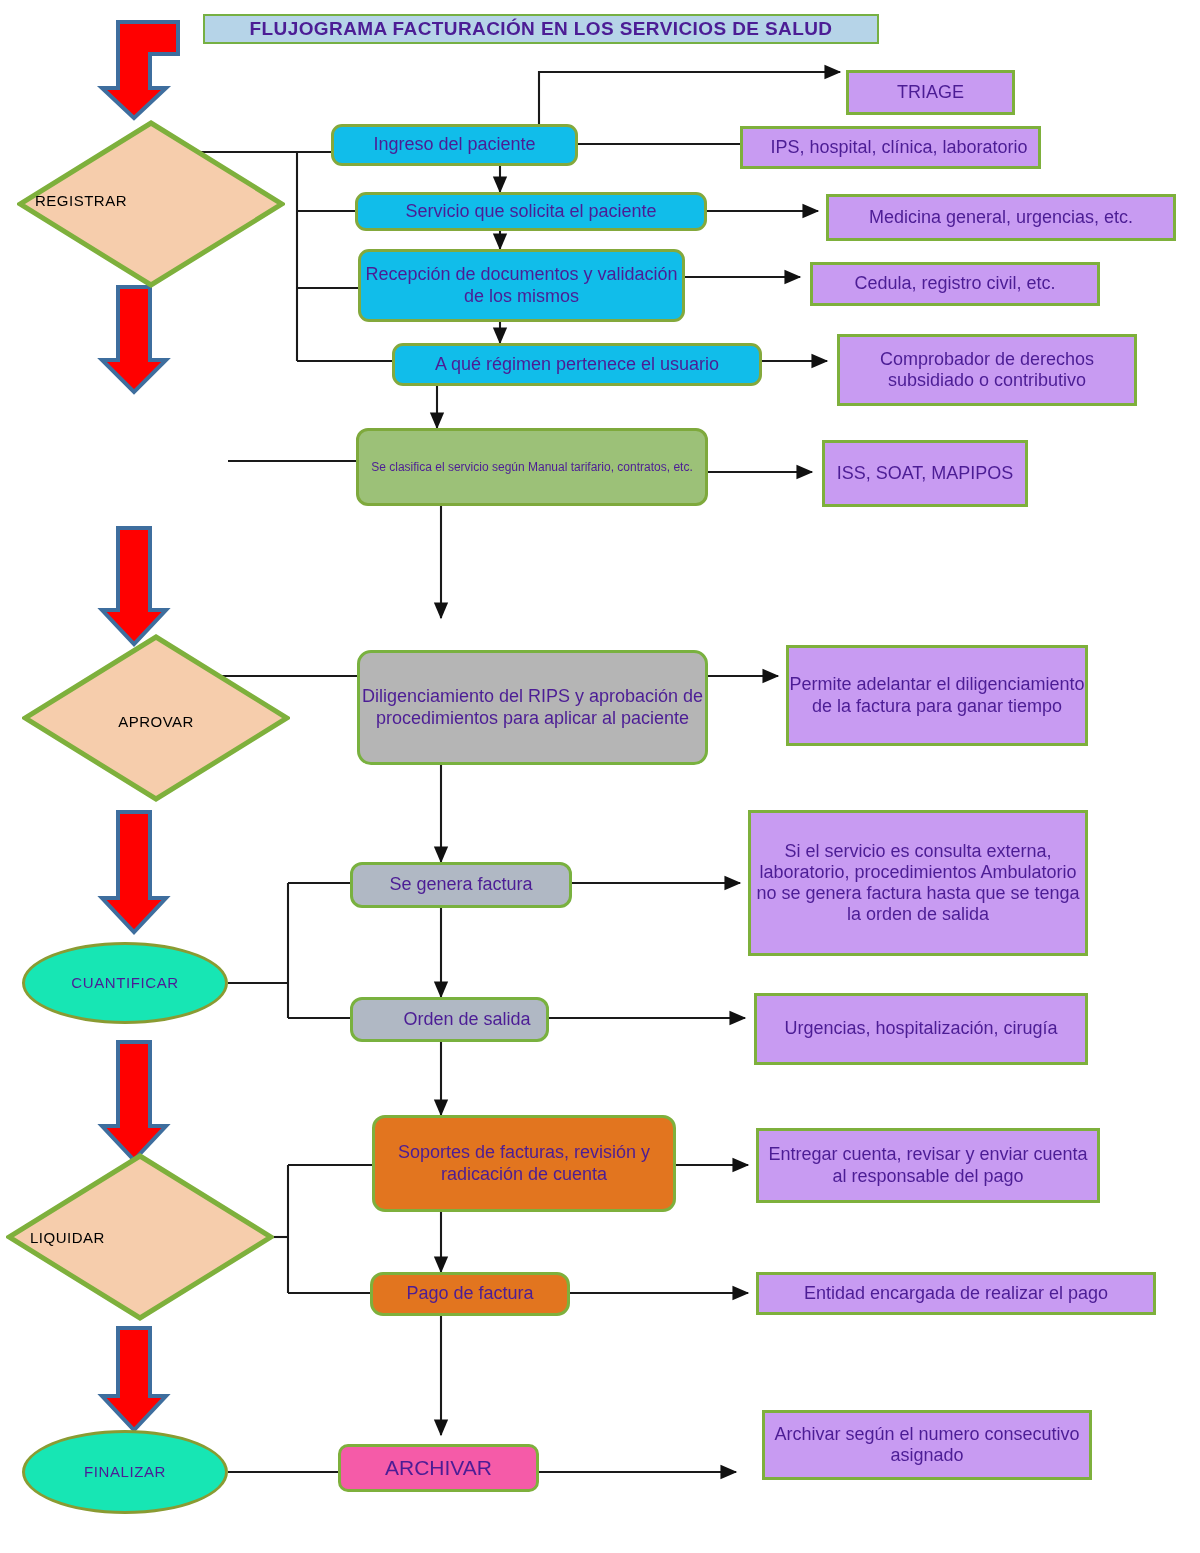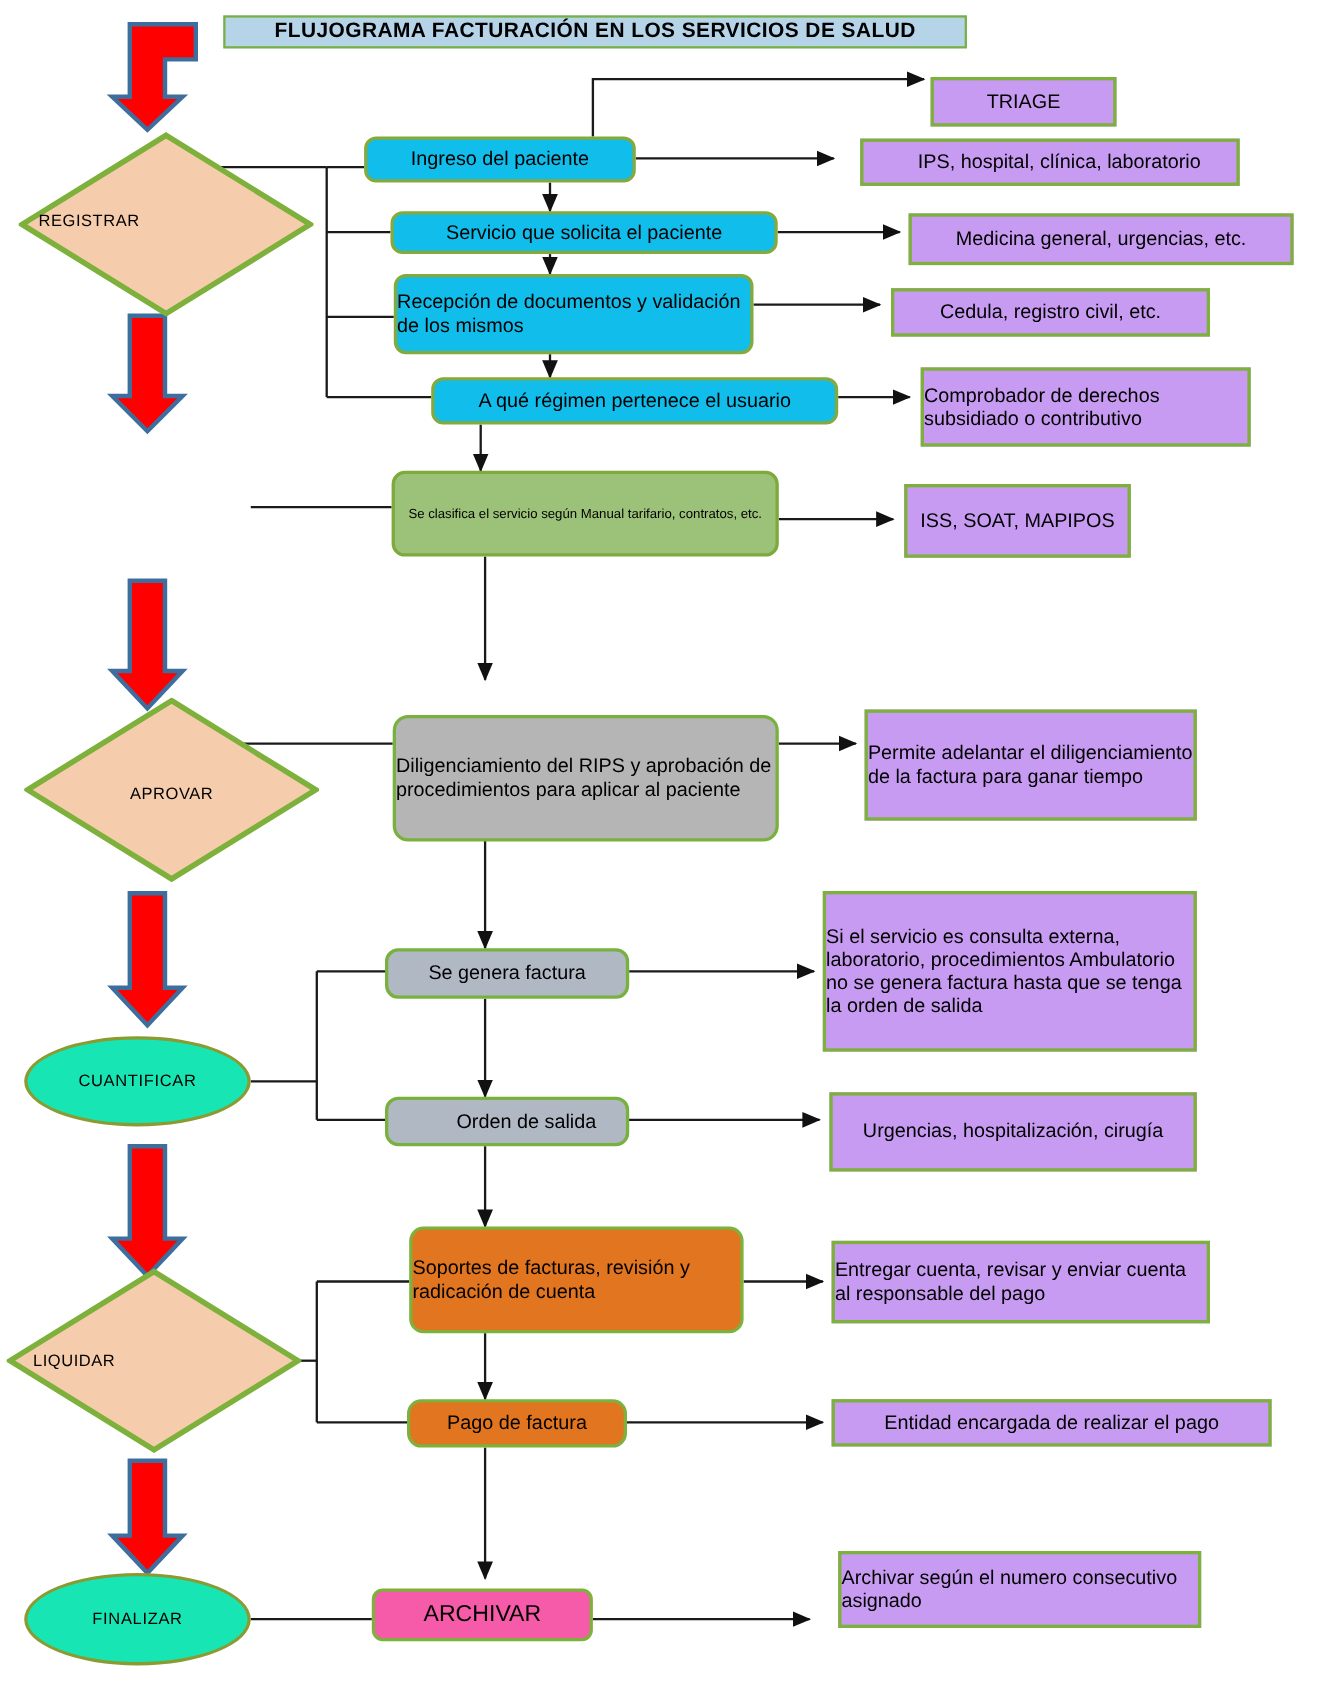--- a/index.html
+++ b/index.html
@@ -23,22 +23,22 @@
     width: 1200px;
     height: 1553px;
     pointer-events: none;
   }
   .node {
     position: absolute;
     box-sizing: border-box;
     display: flex;
     align-items: center;
     justify-content: center;
-    text-align: left;
-    color: #000000;
+    text-align: center;
+    color: #4c1d95;
     line-height: 1.18;
   }
   
   .title-bar {
     background: #B6D4E8;
     border: 2px solid #76B043;
     font-weight: bold;
     letter-spacing: 0.4px;
     font-size: 19px;
   }
@@ -251,41 +251,41 @@
   </div>
 
   <div class="node proc-grey2" style="left:357px; top:618px; width:351px; height:115px;">
     <span>Diligenciamiento del RIPS y aprobación de procedimientos para aplicar al paciente</span>
   </div>
 
   <div class="node proc-grey" style="left:350px; top:862px; width:222px; height:46px;">
     <span>Se genera factura</span>
   </div>
 
-  <div class="node proc-grey" style="left:350px; top:997px; width:222px; height:45px;padding-left:35px;">
+  <div class="node proc-grey" style="left:350px; top:997px; width:199px; height:45px;padding-left:35px;">
     <span>Orden de salida</span>
   </div>
 
   <div class="node proc-orange" style="left:372px; top:1115px; width:304px; height:97px;">
     <span>Soportes de facturas, revisión y radicación de cuenta</span>
   </div>
 
   <div class="node proc-orange" style="left:370px; top:1272px; width:200px; height:44px;">
     <span>Pago de factura</span>
   </div>
 
   <div class="node proc-pink" style="left:338px; top:1444px; width:201px; height:48px;">
     <span>ARCHIVAR</span>
   </div>
 
   <div class="node note-purple" style="left:846px; top:70px; width:169px; height:45px;">
     <span>TRIAGE</span>
   </div>
 
-  <div class="node note-purple" style="left:782px; top:126px; width:345px; height:43px;padding-left:17px;">
+  <div class="node note-purple" style="left:740px; top:126px; width:301px; height:43px;padding-left:17px;">
     <span>IPS, hospital, clínica, laboratorio</span>
   </div>
 
   <div class="node note-purple" style="left:826px; top:194px; width:350px; height:47px;">
     <span>Medicina general, urgencias, etc.</span>
   </div>
 
   <div class="node note-purple" style="left:810px; top:262px; width:290px; height:44px;">
     <span>Cedula, registro civil, etc.</span>
   </div>

